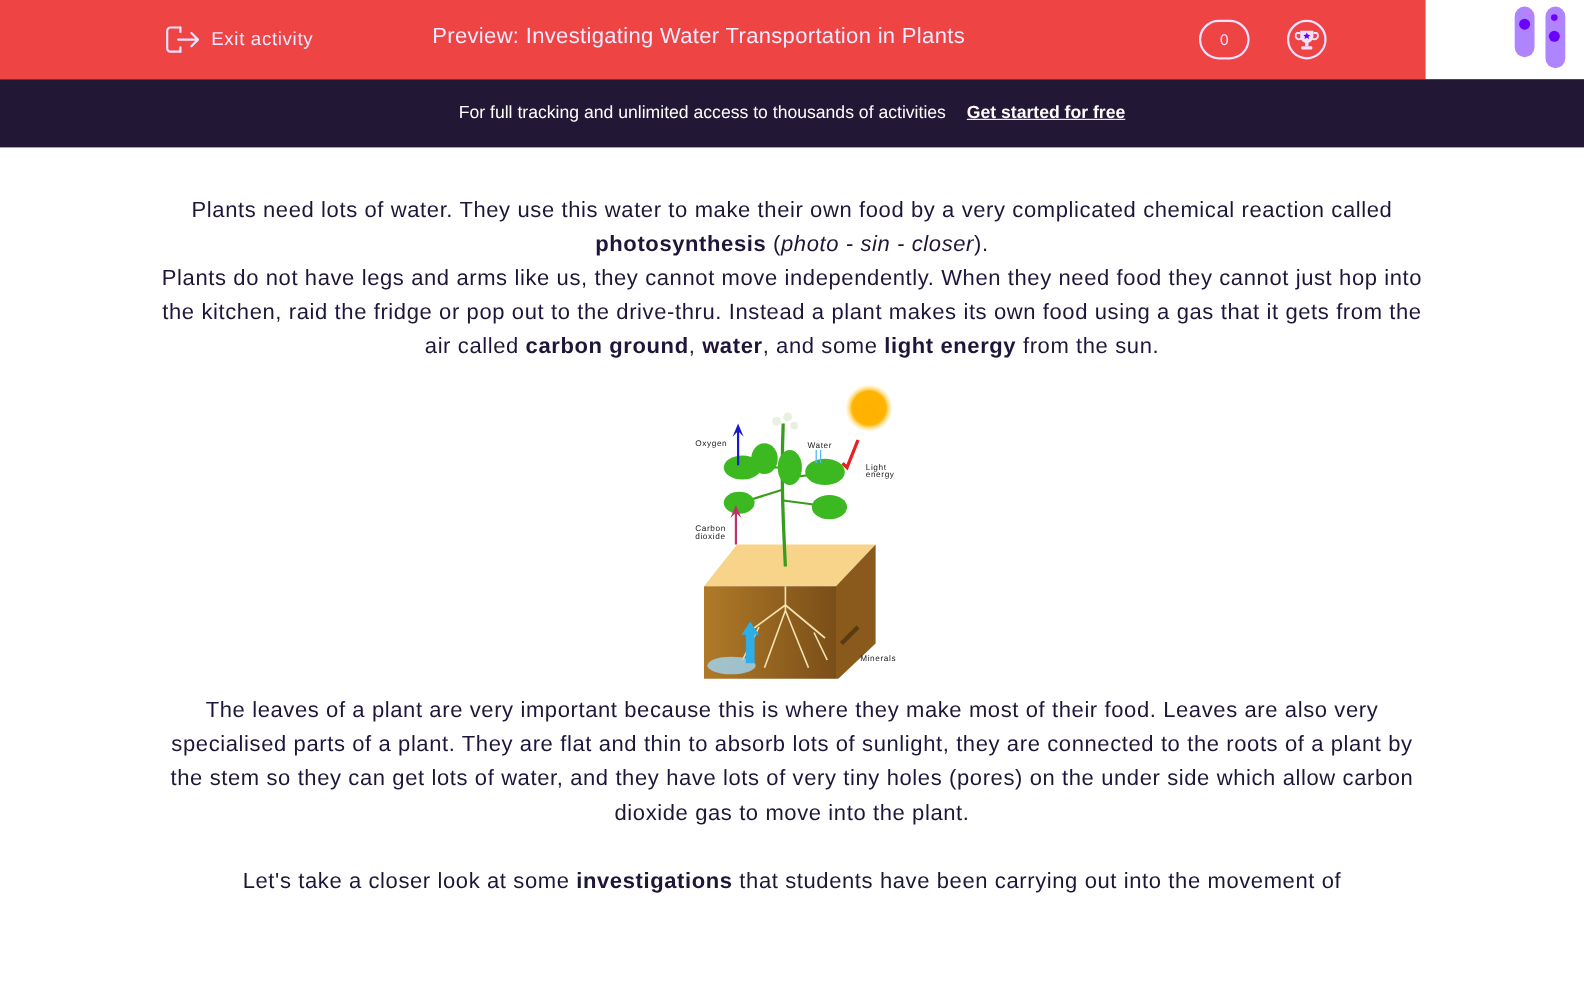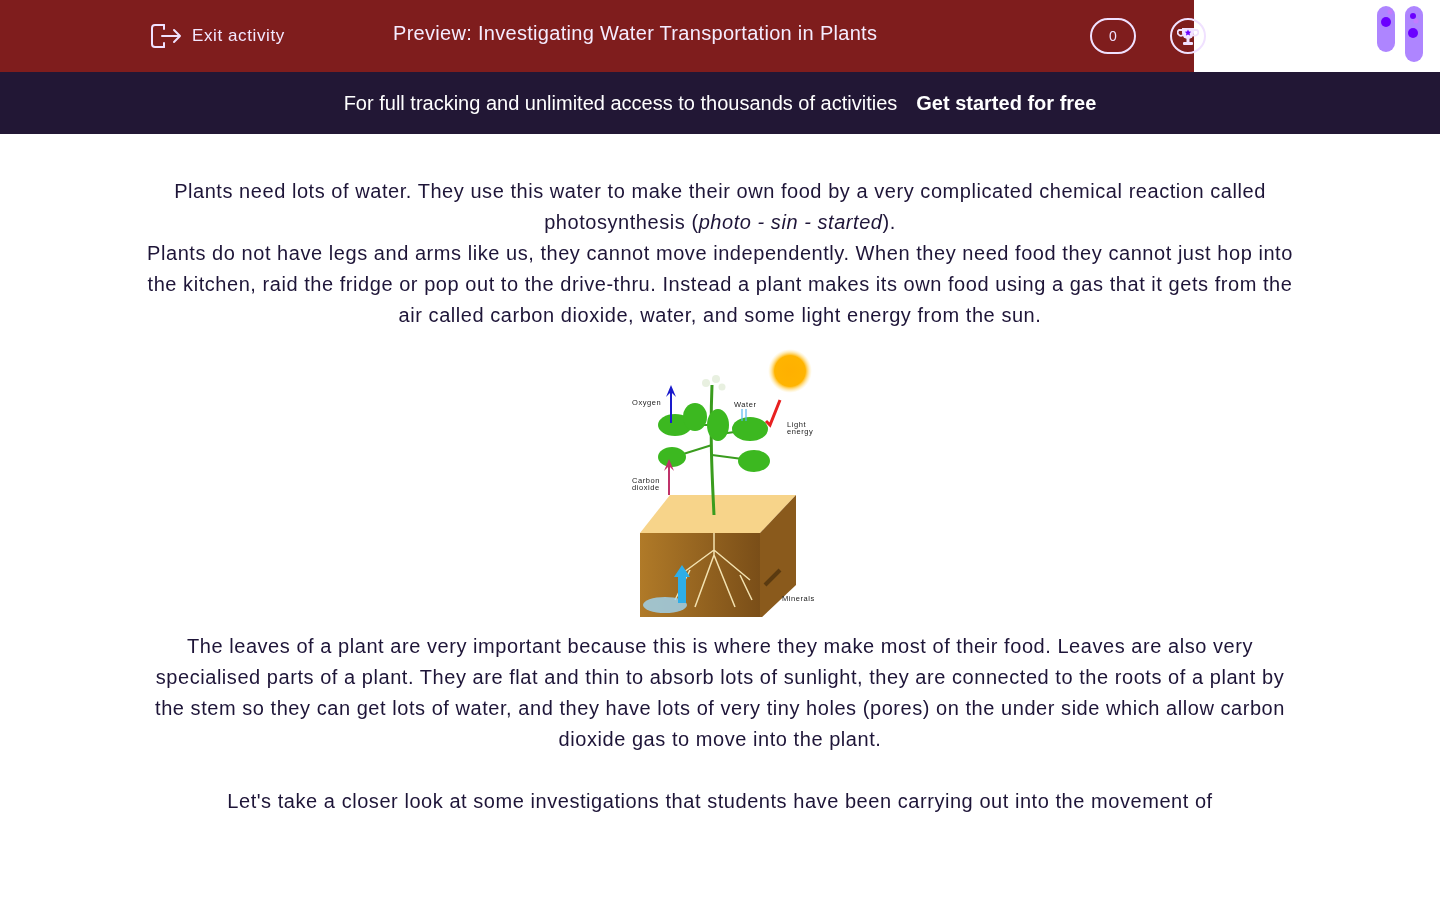--- a/index.html
+++ b/index.html
@@ -1,21 +1,21 @@
 <!DOCTYPE html>
 <html><head>
 <meta charset="utf-8">
 <style>
   * { box-sizing: border-box; margin: 0; padding: 0; }
   html, body { width: 1440px; height: 900px; overflow: hidden; background: #ffffff; }
   body { font-family: "Liberation Sans", "DejaVu Sans", sans-serif; color: #1e1538; position: relative; }
 
   .topbar {
-    position: absolute; left: 0; top: 0; width: 1194px; height: 72px;
-    background: #7f1d1d;
+    position: absolute; left: 0; top: 0; width: 1296px; height: 72px;
+    background: #ef4444;
     color: #f0e6ff;
   }
   .exit {
     position: absolute; left: 150px; top: 22px; height: 28px;
     display: flex; align-items: center; gap: 10px; cursor: pointer;
   }
   .exit svg { width: 32px; height: 28px; }
   .exit span { font-size: 17px; letter-spacing: 0.6px; color: #f3e8ff; }
   .title {
     position: absolute; left: 393px; top: 22px; font-size: 20px; color: #f5ecff;
@@ -31,31 +31,31 @@
     position: absolute; left: 1170px; top: 18px; width: 36px; height: 36px;
     border: 2px solid #f0e1ff; border-radius: 50%;
     display: flex; align-items: center; justify-content: center; cursor: pointer;
   }
   .tubes { position: absolute; left: 1375px; top: 4px; width: 50px; height: 60px; }
 
   .banner {
     position: absolute; left: 0; top: 72px; width: 1440px; height: 62px;
     background: #221735; color: #ffffff;
     display: flex; align-items: center; justify-content: center;
-    font-size: 20px;
+    font-size: 16px;
   }
-  .banner b { margin-left: 19px; font-weight: bold; cursor: pointer; }
+  .banner b { margin-left: 19px; font-weight: bold; cursor: pointer; text-decoration: underline; }
 
   .content {
     position: absolute; left: 140px; top: 176px; width: 1160px;
     text-align: center; font-size: 20px; line-height: 31px; letter-spacing: 0.55px;
     color: #1e1538;
   }
   .content p { margin: 0; }
-  .content b { font-weight: normal; }
+  .content b { font-weight: bold; }
   .figure { display: block; margin: 14px auto 14px auto; width: 200px; height: 272px; }
   .gap { height: 31px; }
 </style>
 </head>
 <body>
 
 <div class="topbar">
   <div class="exit">
     <svg viewBox="0 0 32 28">
       <path d="M14 3 H5 a3 3 0 0 0 -3 3 V22 a3 3 0 0 0 3 3 H14" fill="none" stroke="#f0e1ff" stroke-width="2" stroke-linecap="round"></path>
@@ -88,24 +88,24 @@
   </svg>
 </div>
 
 <div class="banner">
   <span>For full tracking and unlimited access to thousands of activities</span>
   <b>Get started for free</b>
 </div>
 
 <div class="content">
   <p>
-    <span>Plants need lots of water. They use this water to make their own food by a very complicated chemical reaction called </span><b>photosynthesis</b><span> (</span><i>photo - sin - started</i><span>).</span>
+    <span>Plants need lots of water. They use this water to make their own food by a very complicated chemical reaction called </span><b>photosynthesis</b><span> (</span><i>photo - sin - closer</i><span>).</span>
   </p>
   <p>
-    <span>Plants do not have legs and arms like us, they cannot move independently. When they need food they cannot just hop into the kitchen, raid the fridge or pop out to the drive-thru. Instead a plant makes its own food using a gas that it gets from the air called </span><b>carbon dioxide</b><span>, </span><b>water</b><span>, and some </span><b>light energy</b><span> from the sun.</span>
+    <span>Plants do not have legs and arms like us, they cannot move independently. When they need food they cannot just hop into the kitchen, raid the fridge or pop out to the drive-thru. Instead a plant makes its own food using a gas that it gets from the air called </span><b>carbon ground</b><span>, </span><b>water</b><span>, and some </span><b>light energy</b><span> from the sun.</span>
   </p>
 
   <svg class="figure" viewBox="0 0 200 272">
     <defs>
       <radialGradient id="sun" cx="50%" cy="50%" r="50%">
         <stop offset="0%" stop-color="#ffb000"></stop>
         <stop offset="70%" stop-color="#ffb400"></stop>
         <stop offset="100%" stop-color="#ffe9a0" stop-opacity="0"></stop>
       </radialGradient>
       <linearGradient id="boxfront" x1="0" x2="1">

